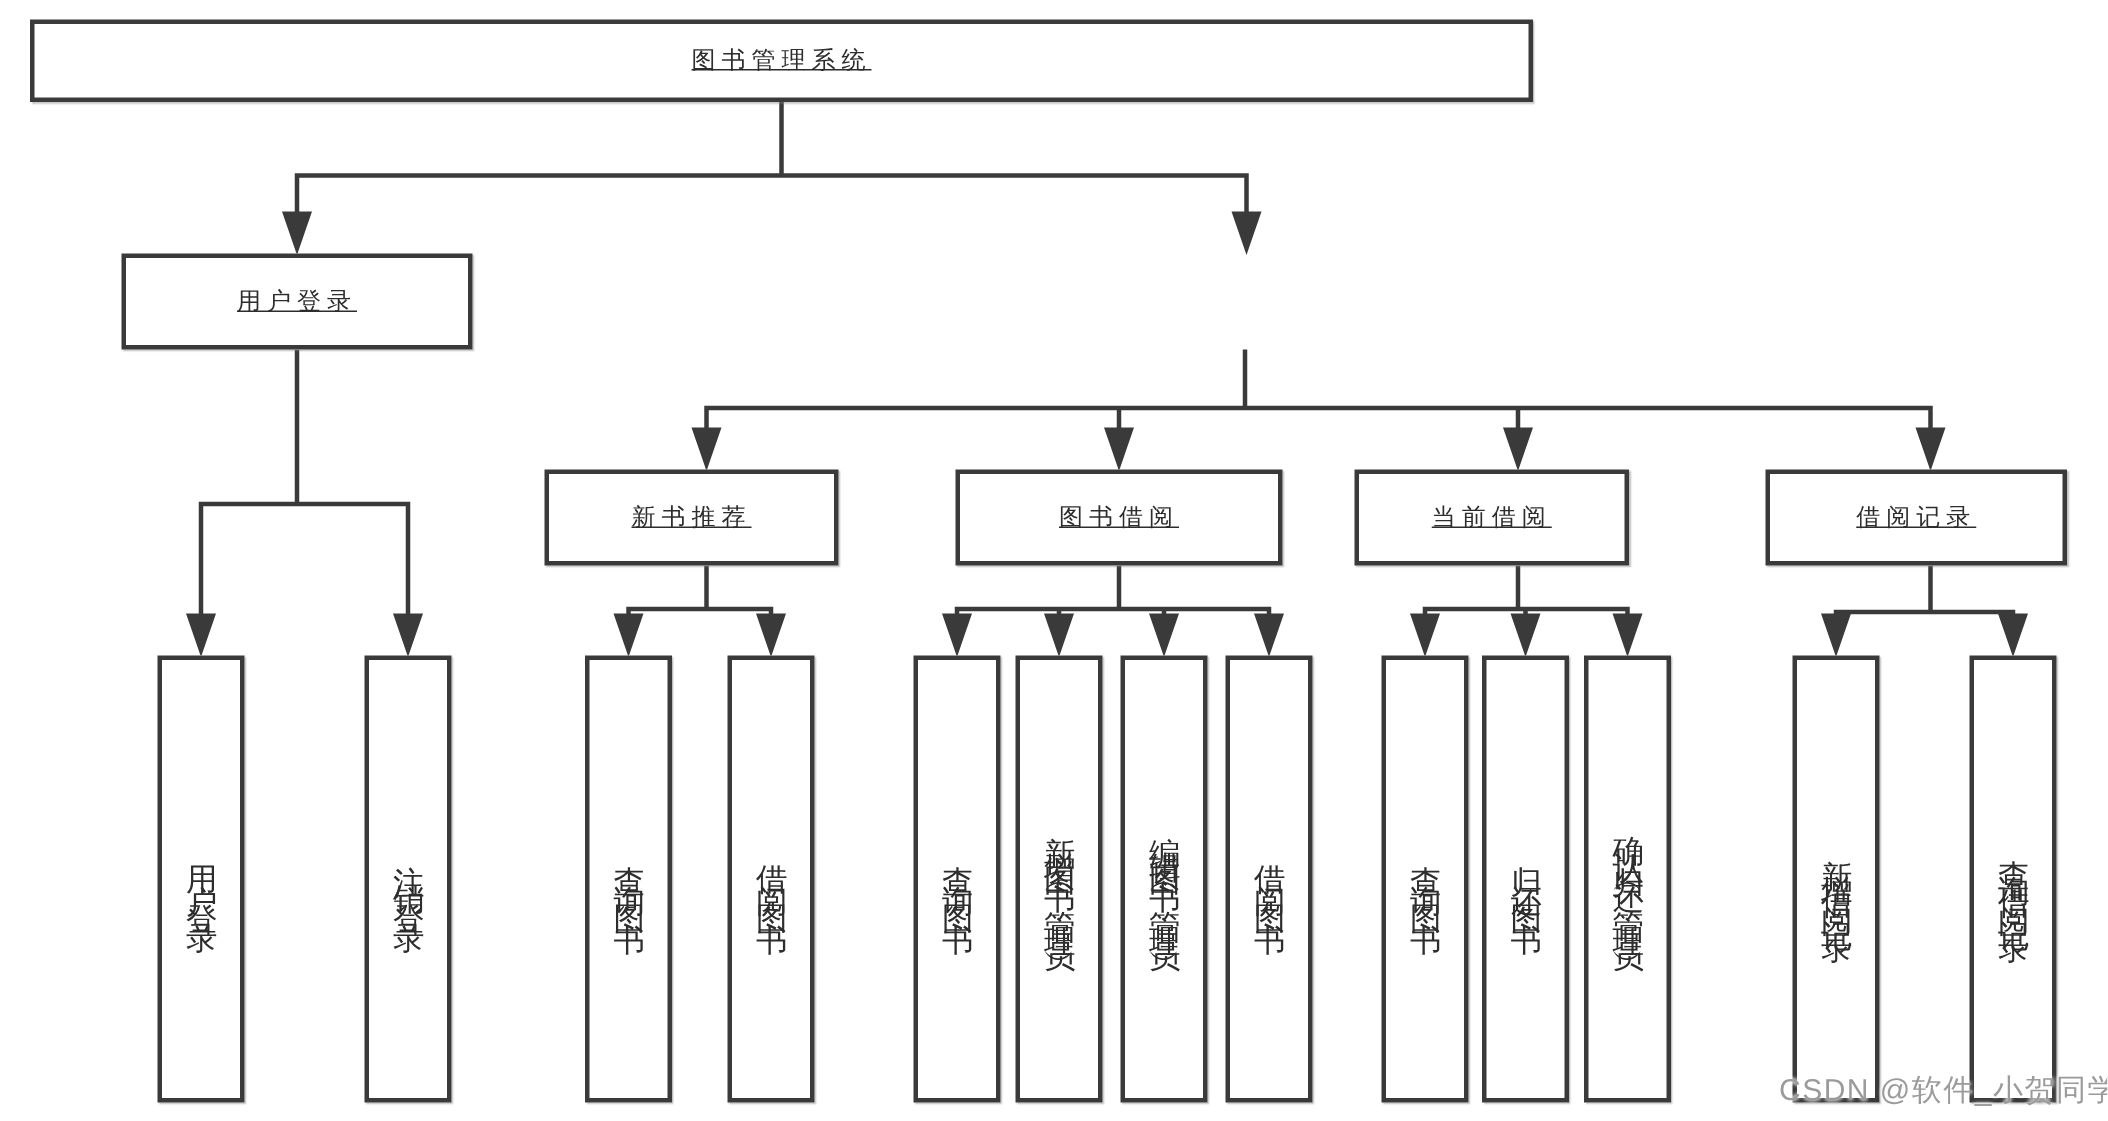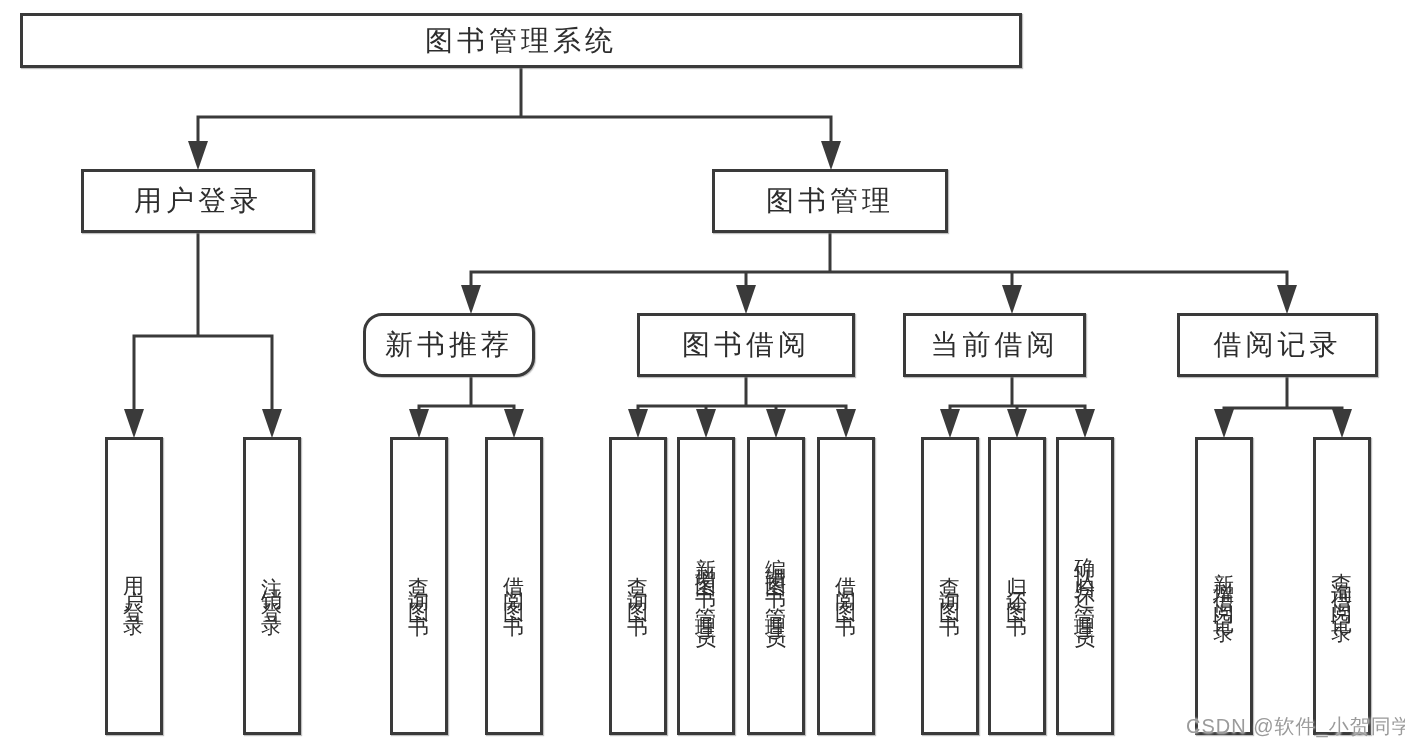--- a/index.html
+++ b/index.html
@@ -28,23 +28,24 @@
     box-sizing: border-box;
     border: 3px solid #3a3a3a;
     background: #ffffff;
     color: #2d2d2d;
     display: flex;
     align-items: center;
     justify-content: center;
     box-shadow: 1px 1px 1px rgba(130,130,130,0.5);
   }
   .hbox span {
-    font-size: 28px;
+    font-size: 16px;
     letter-spacing: 4px;
     white-space: nowrap;
+    text-decoration: underline;
   }
   .vbox span {
     writing-mode: vertical-rl;
     text-orientation: mixed;
     font-size: 21px;
     letter-spacing: 13px;
     line-height: 1;
   }
   .vbox.long span {
     letter-spacing: 10px;
@@ -124,25 +125,22 @@
     </g>
   </svg>
 
   <div class="box hbox" style="left:20px; top:13px; width:1002px; height:55px;">
     <span>图书管理系统</span>
   </div>
 
   <div class="box hbox" style="left:81px; top:169px; width:234px; height:64px;">
     <span>用户登录</span>
   </div>
-  <div class="box hbox" style="left:712px; top:169px; width:236px; height:64px;">
-    <span>图书管理</span>
-  </div>
 
-  <div class="box hbox" style="left:363px; top:313px; width:172px; height:64px;border-radius:19px;">
+  <div class="box hbox" style="left:363px; top:313px; width:196px; height:64px;">
     <span>新书推荐</span>
   </div>
   <div class="box hbox" style="left:637px; top:313px; width:218px; height:64px;">
     <span>图书借阅</span>
   </div>
   <div class="box hbox" style="left:903px; top:313px; width:183px; height:64px;">
     <span>当前借阅</span>
   </div>
   <div class="box hbox" style="left:1177px; top:313px; width:201px; height:64px;">
     <span>借阅记录</span>

